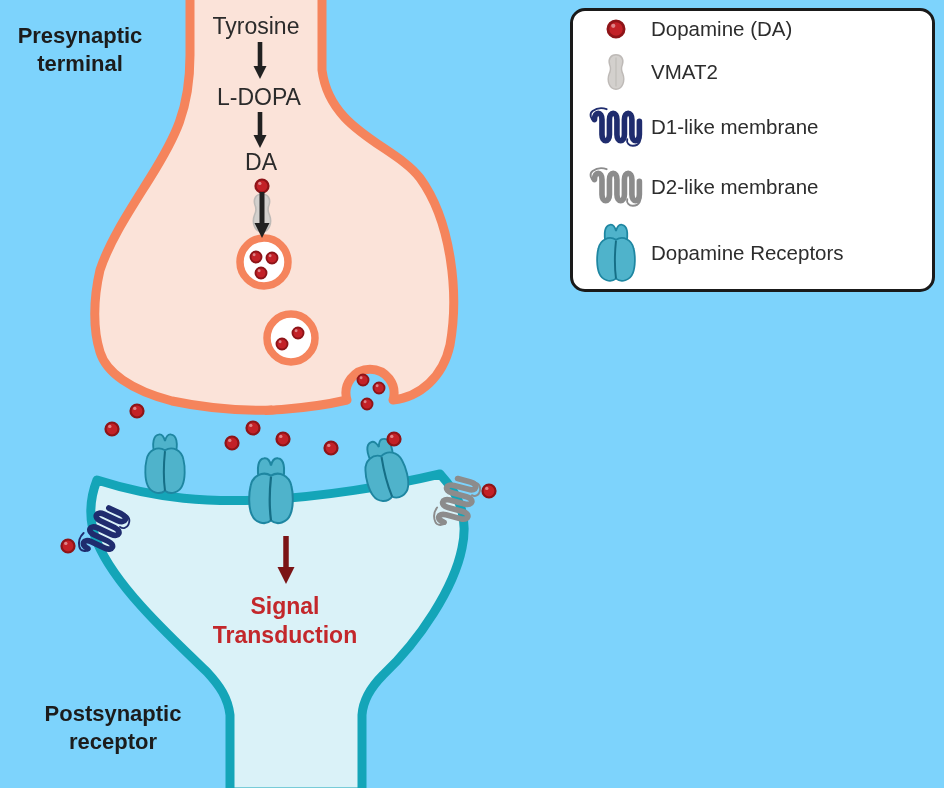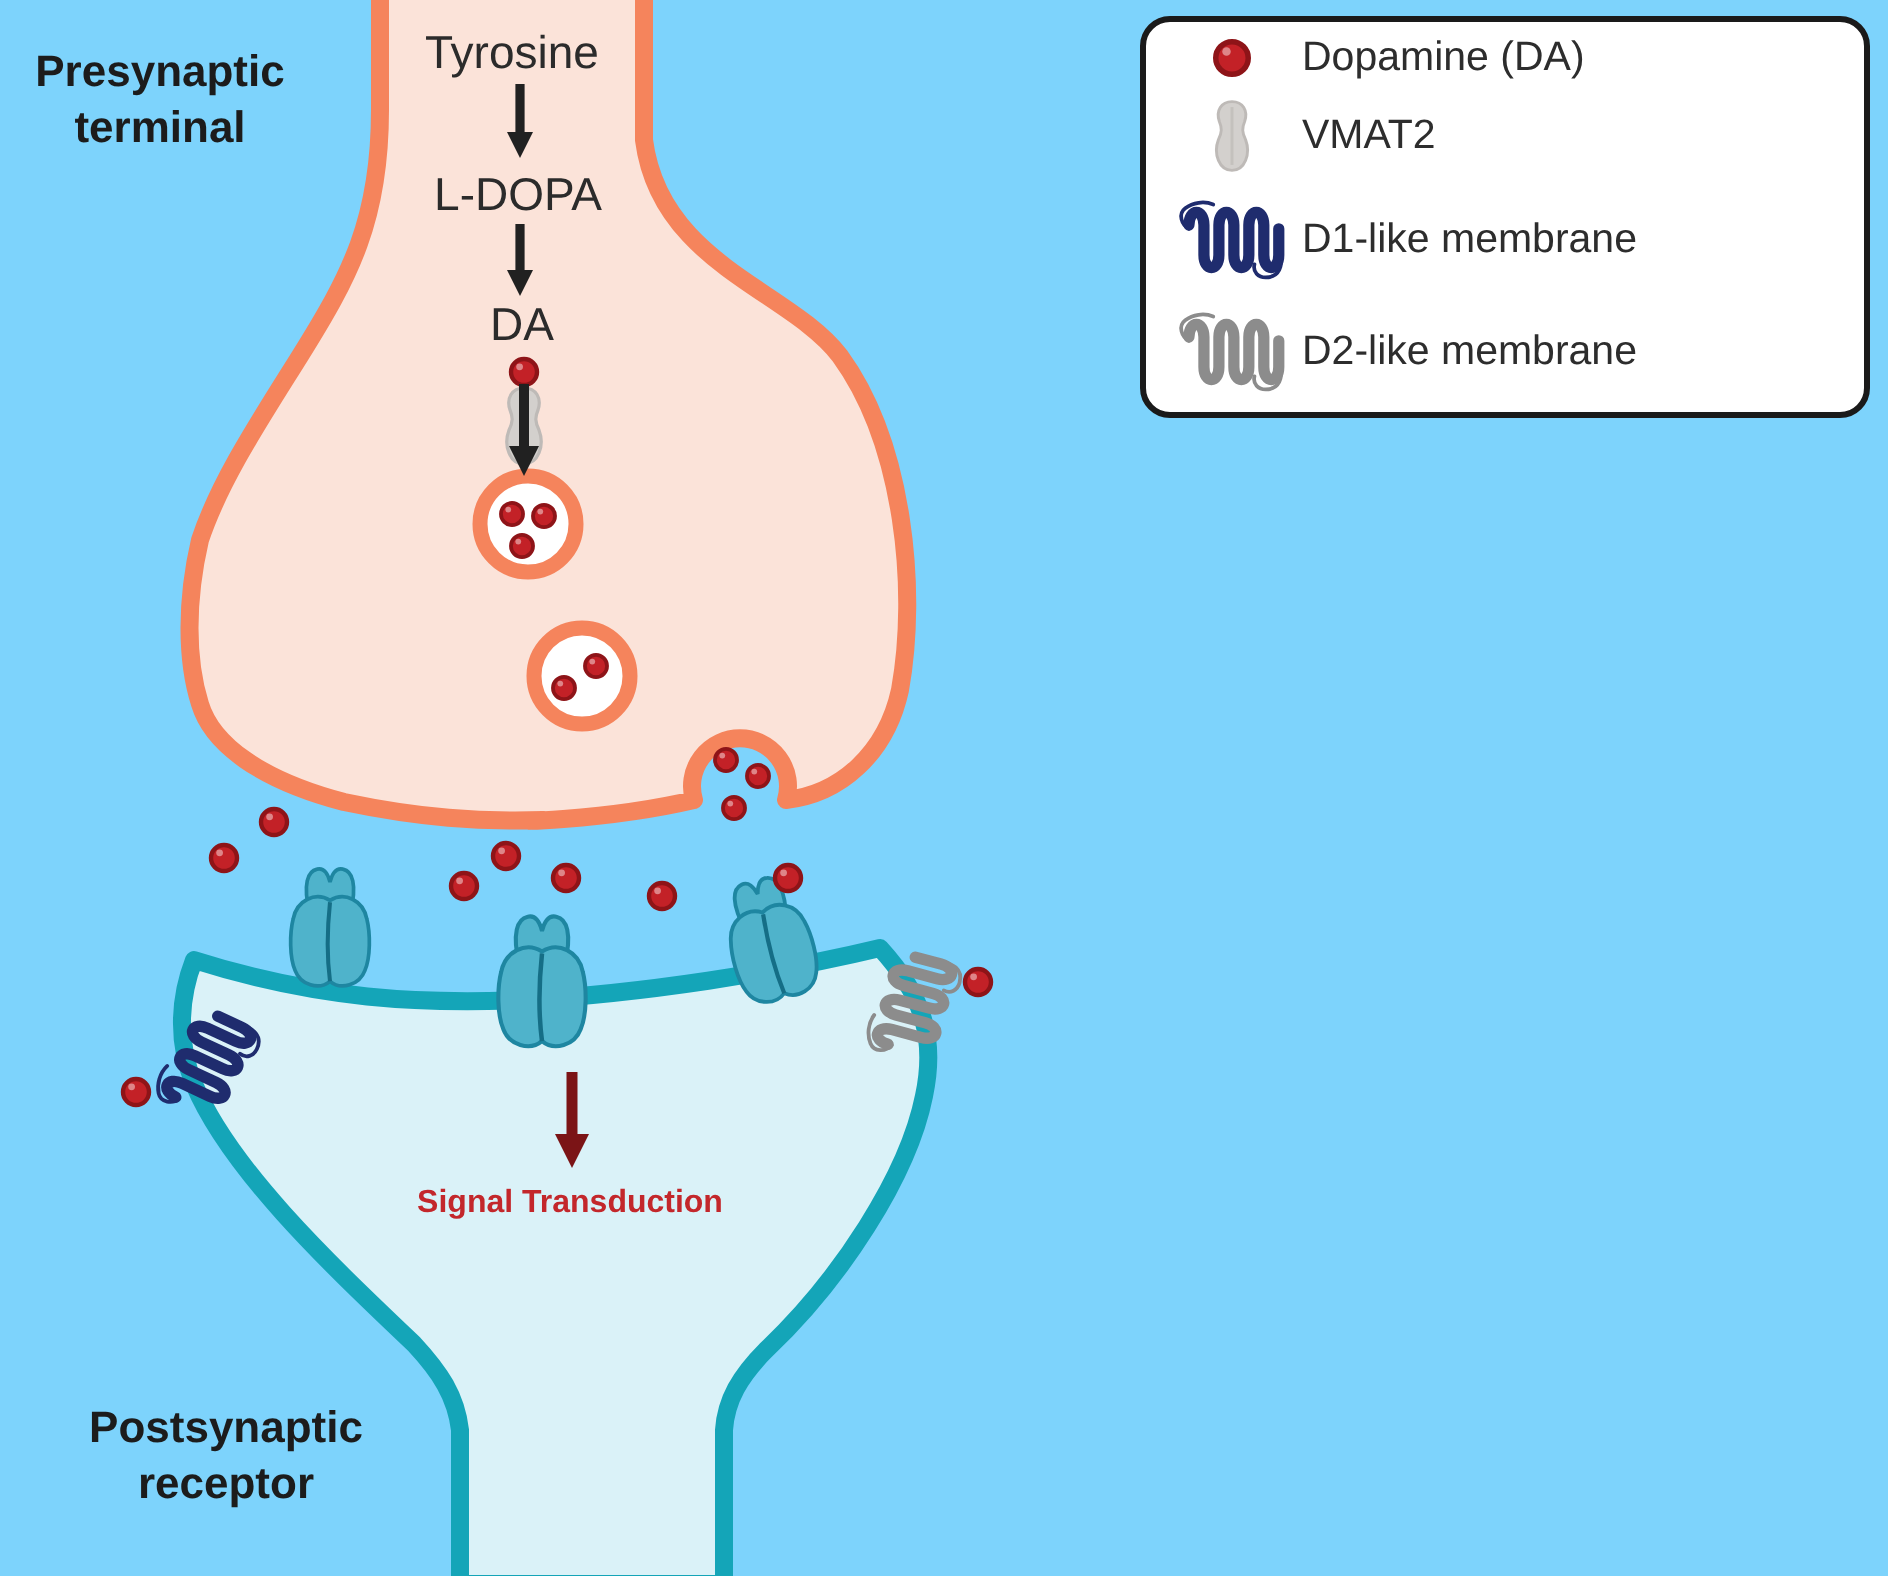--- a/index.html
+++ b/index.html
@@ -6,25 +6,25 @@
   .canvas{
     position:relative;width:944px;height:788px;background:#7dd3fc;overflow:hidden;
     font-family:"Liberation Sans",sans-serif;
   }
   .canvas svg{display:block;}
   #diagram{position:absolute;left:0;top:0;}
   .txt{position:absolute;color:#2b2b2b;}
   .pathway-label{font-size:23px;transform:translateX(-50%);white-space:nowrap;}
   .side-label{font-weight:bold;font-size:22px;color:#1c1c1c;text-align:center;line-height:1.25;}
   .signal-label{
-    font-weight:bold;font-size:16px;color:var(--signal-text);text-align:center;line-height:1.28;
+    font-weight:bold;font-size:23px;color:var(--signal-text);text-align:center;line-height:1.28;
   }
   
   .legend{
-    position:absolute;left:570px;top:8px;width:365px;height:201px;box-sizing:border-box;
+    position:absolute;left:570px;top:8px;width:365px;height:284px;box-sizing:border-box;
     background:#ffffff;border:3.5px solid var(--legend-border);border-radius:15px;
     padding:6px 10px 6px 14px;display:flex;flex-direction:column;justify-content:space-between;
   }
   .legend-row{display:flex;align-items:center;}
   .legend-icon-cell{width:58px;display:flex;justify-content:center;align-items:center;flex:0 0 58px;}
   .legend-label{font-size:20.5px;color:#2d2d2d;margin-left:6px;white-space:nowrap;}
 </style>
 </head>
 <body>
 
@@ -176,15 +176,23 @@
       <span class="legend-label">D1-like membrane</span>
     </div>
     <div class="legend-row">
       <span class="legend-icon-cell">
         <svg width="62" height="48" viewBox="0 0 62 48">
             <use href="#sym-serp" style="stroke:var(--d2-gray);"></use>
           </svg>
       </span>
       <span class="legend-label">D2-like membrane</span>
     </div>
+    <div class="legend-row">
+      <span class="legend-icon-cell">
+        <svg width="46" height="60" viewBox="0 0 52 68">
+            <use href="#sym-receptor"></use>
+          </svg>
+      </span>
+      <span class="legend-label">Dopamine Receptors</span>
+    </div>
   </div>
 
 </div>
 
 </body></html>

